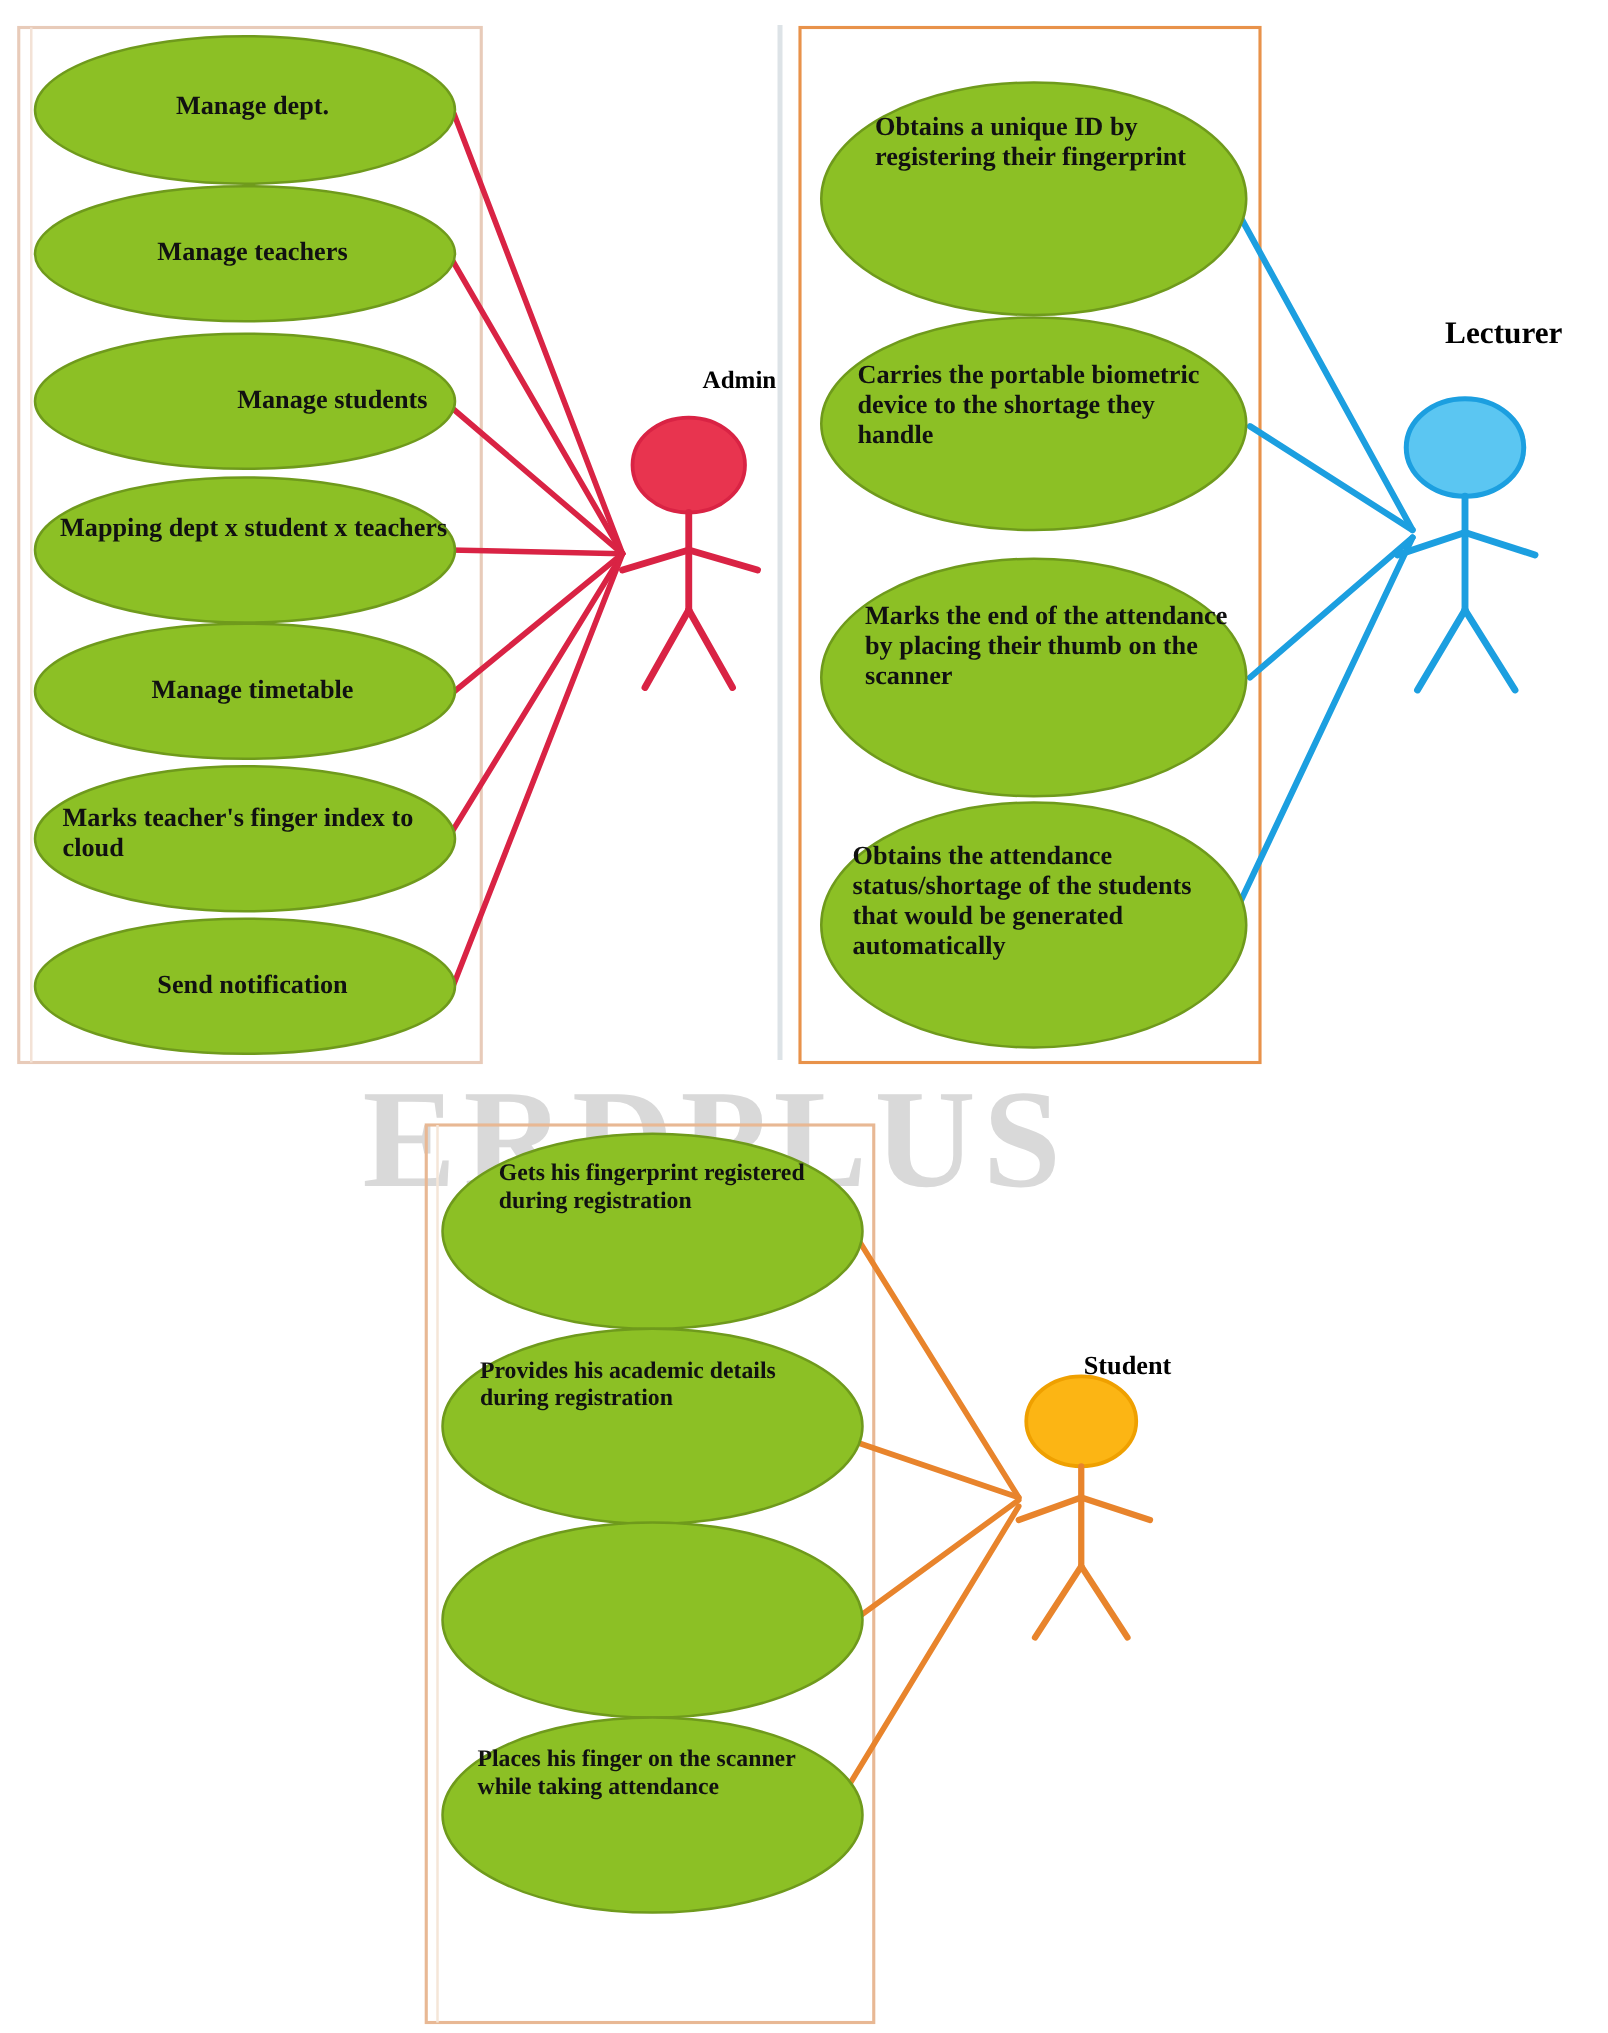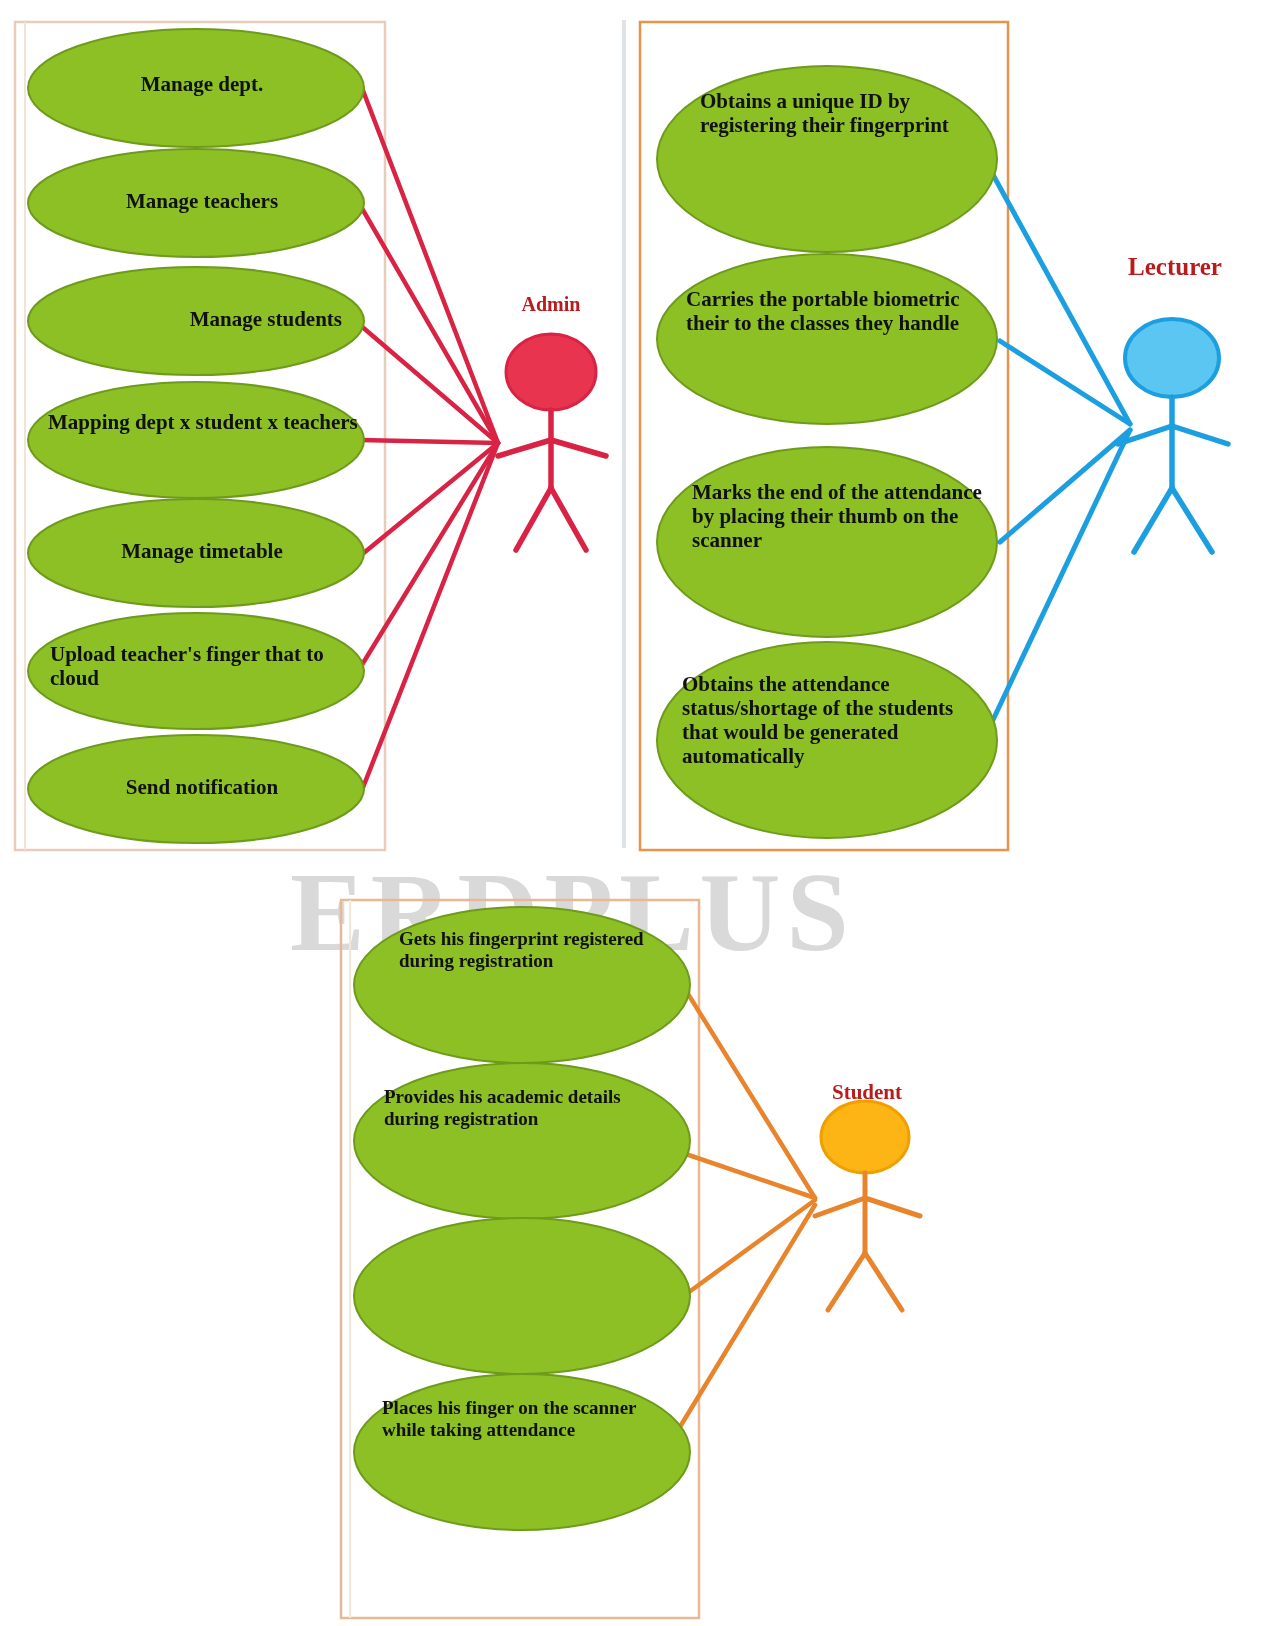--- a/index.html
+++ b/index.html
@@ -38,24 +38,24 @@
     position: absolute;
     color: #111111;
     font-family: "Liberation Serif", "DejaVu Serif", serif;
     font-weight: bold;
     line-height: 1.14;
     text-align: left;
     pointer-events: none;
   }
   .actor-label {
     position: absolute;
-    color: #b91c1c;
+    color: #000000;
     font-family: "Liberation Serif", "DejaVu Serif", serif;
     font-weight: bold;
-    text-align: center;
+    text-align: right;
     white-space: nowrap;
   }
 </style>
 </head>
 <body>
 
 <div id="stage">
 
   <div class="wm" style="left:290px; top:862px; font-size:112px; line-height:100px; width:640px;">ERDPLUS</div>
 
@@ -151,25 +151,25 @@
       <ellipse cx="522" cy="1296" rx="168" ry="78" fill="#8CC025" stroke="#6f9a1c" stroke-width="2"></ellipse>
       <ellipse cx="522" cy="1452" rx="168" ry="78" fill="#8CC025" stroke="#6f9a1c" stroke-width="2"></ellipse>
     </g>
   </svg>
 
   <div class="oval-label" style="left:62px; top:73px; width:280px; font-size:21px; text-align:center;">Manage dept.</div>
   <div class="oval-label" style="left:62px; top:190px; width:280px; font-size:21px; text-align:center;">Manage teachers</div>
   <div class="oval-label" style="left:62px; top:308px; width:280px; font-size:21px; text-align:right;">Manage students</div>
   <div class="oval-label" style="left:48px; top:411px; width:312px; font-size:21px; text-align:left;">Mapping dept x student x teachers</div>
   <div class="oval-label" style="left:62px; top:540px; width:280px; font-size:21px; text-align:center;">Manage timetable</div>
-  <div class="oval-label" style="left:50px; top:643px; width:306px; font-size:21px; text-align:left;">Upload teacher's finger that to cloud</div>
+  <div class="oval-label" style="left:50px; top:643px; width:306px; font-size:21px; text-align:left;">Marks teacher's finger index to cloud</div>
   <div class="oval-label" style="left:62px; top:776px; width:280px; font-size:21px; text-align:center;">Send notification</div>
 
   <div class="oval-label" style="left:700px; top:90px; width:276px; font-size:21px;">Obtains a unique ID by registering their fingerprint</div>
-  <div class="oval-label" style="left:686px; top:288px; width:292px; font-size:21px;">Carries the portable biometric their to the classes they handle</div>
+  <div class="oval-label" style="left:686px; top:288px; width:292px; font-size:21px;">Carries the portable biometric device to the shortage they handle</div>
   <div class="oval-label" style="left:692px; top:481px; width:292px; font-size:21px;">Marks the end of the attendance by placing their thumb on the scanner</div>
   <div class="oval-label" style="left:399px; top:928px; width:262px; font-size:19px;">Gets his fingerprint registered during registration</div>
 
   <div class="oval-label" style="left:682px; top:673px; width:304px; font-size:21px;">Obtains the attendance status/shortage of the students that would be generated automatically</div>
   <div class="oval-label" style="left:384px; top:1086px; width:278px; font-size:19px;">Provides his academic details during registration</div>
   <div class="oval-label" style="left:382px; top:1397px; width:288px; font-size:19px;">Places his finger on the scanner while taking attendance</div>
 
   <div class="actor-label" style="left:481px; top:293px; width:140px; font-size:20px;">Admin</div>
   <div class="actor-label" style="left:1100px; top:253px; width:150px; font-size:25px;">Lecturer</div>
   <div class="actor-label" style="left:797px; top:1080px; width:140px; font-size:21px;">Student</div>

